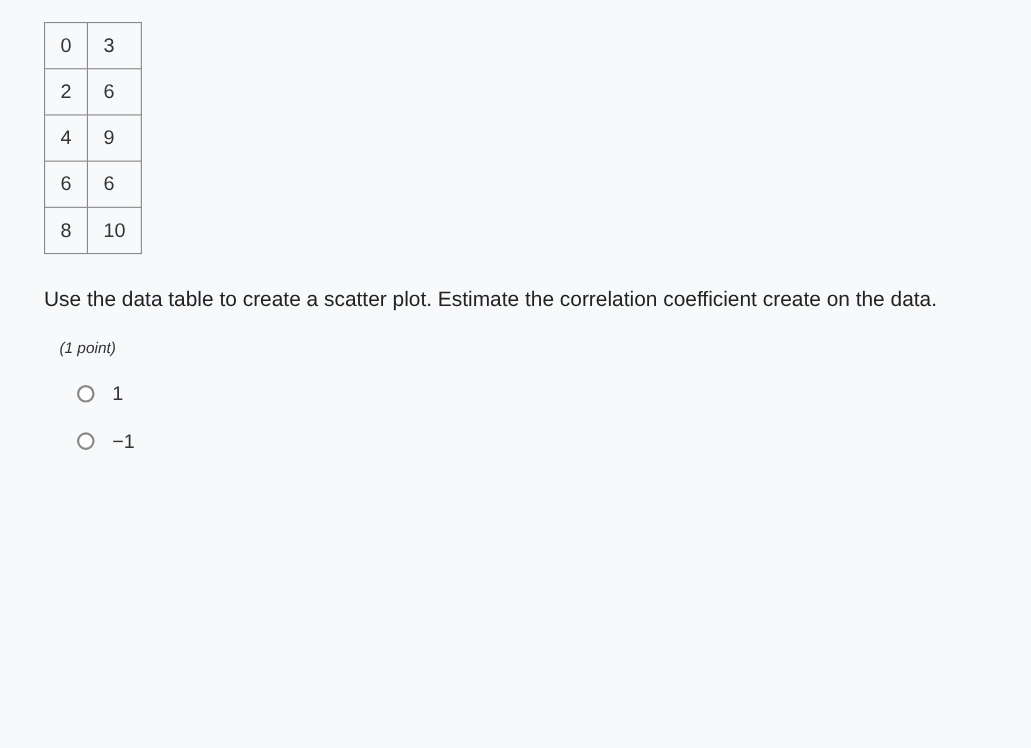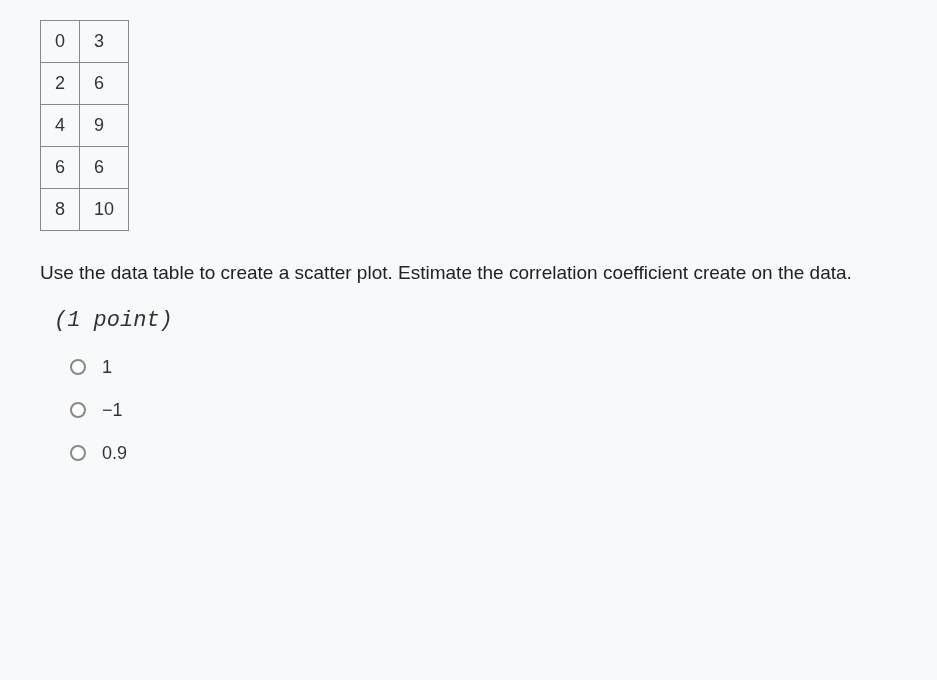--- a/index.html
+++ b/index.html
@@ -29,25 +29,24 @@
       min-width: 36px;
     }
     .question-text {
       font-size: 19px;
       color: #222;
       line-height: 1.5;
       margin-bottom: 20px;
     }
     .points {
       font-style: italic;
-      font-size: 22px;
+      font-size: 14px;
       color: #333;
       margin-left: 14px;
       margin-bottom: 24px;
-      font-family: Liberation Mono, monospace;
     }
     .options {
       margin-left: 30px;
     }
     .option-row {
       display: flex;
       align-items: center;
       margin-bottom: 22px;
       cursor: pointer;
     }
@@ -99,17 +98,13 @@
 
 <div class="options">
   <div class="option-row">
     <span class="radio-btn"></span>
     <span class="option-label">1</span>
   </div>
   <div class="option-row">
     <span class="radio-btn"></span>
     <span class="option-label">−1</span>
   </div>
-  <div class="option-row">
-    <span class="radio-btn"></span>
-    <span class="option-label">0.9</span>
-  </div>
 </div>
 
 </body></html>

